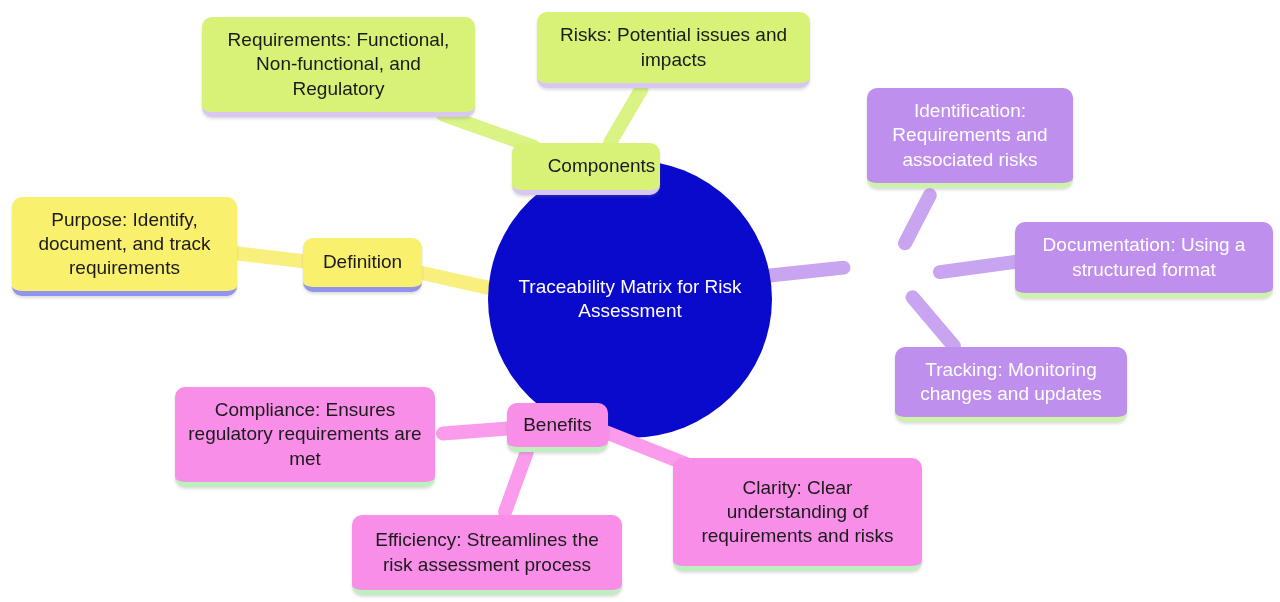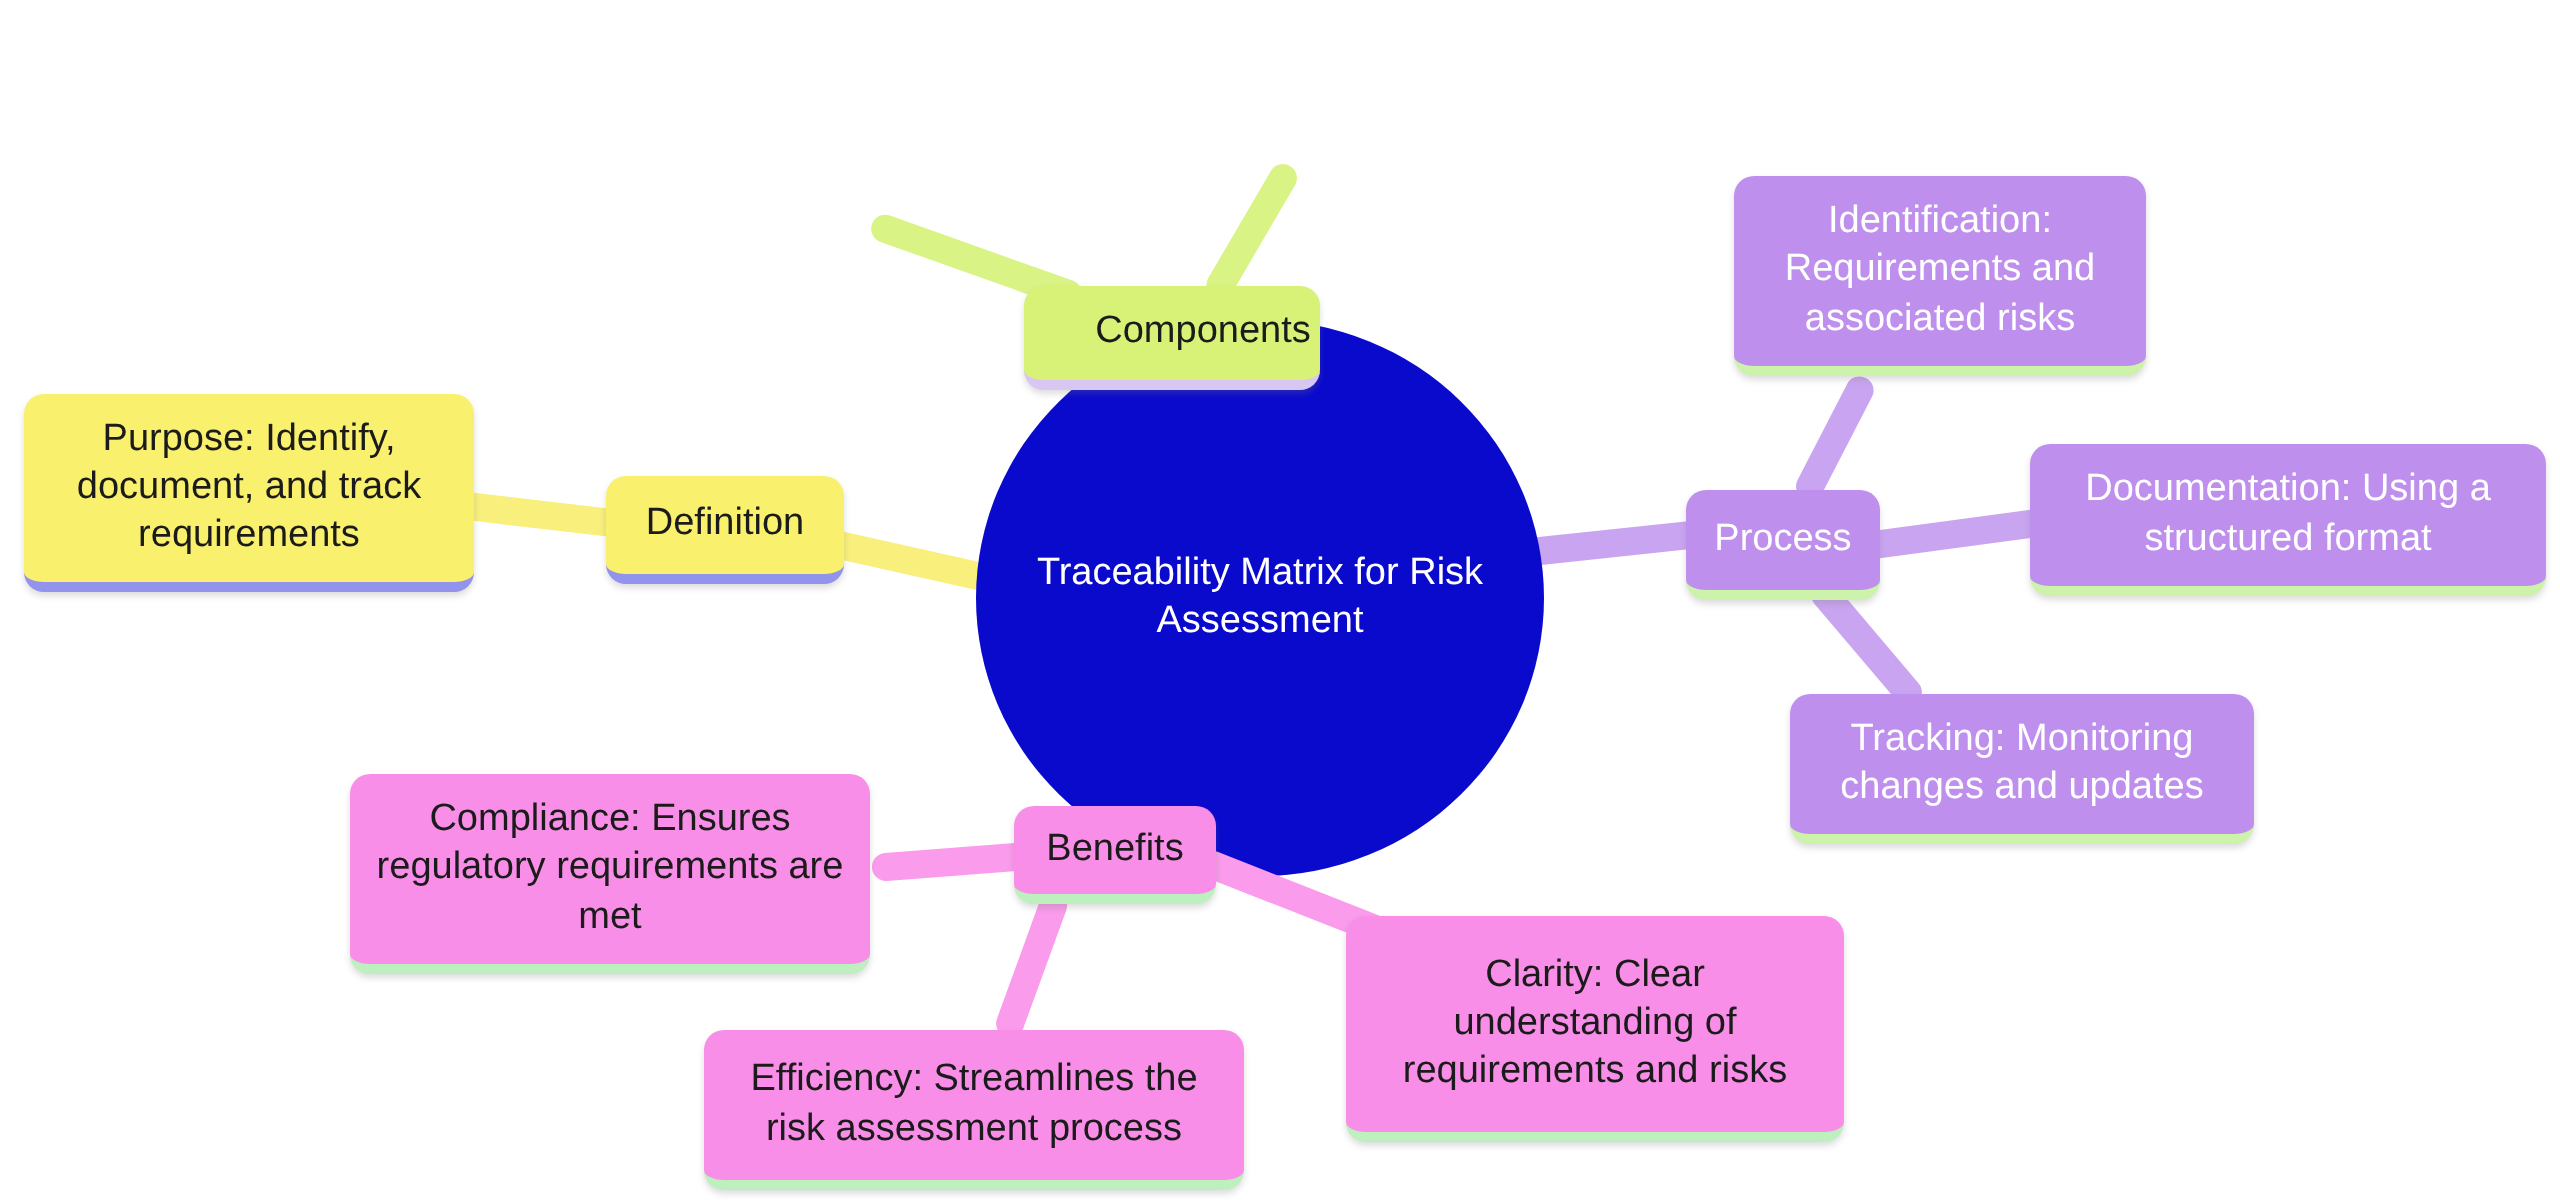--- a/index.html
+++ b/index.html
@@ -56,27 +56,30 @@
   <div class="edge edge-benefits" style="left:529px;top:439px;width:77px;transform:rotate(110deg);"></div>
   <div class="edge edge-benefits" style="left:600px;top:423px;width:107px;transform:rotate(21.5deg);"></div>
 
   <div class="node sec-definition" style="left:12px;top:197px;width:225px;height:99px;">
     <span>Purpose: Identify, document, and track requirements</span>
   </div>
   <div class="node sec-definition" style="left:303px;top:238px;width:119px;height:54px;">
     <span>Definition</span>
   </div>
 
+  <div class="node sec-components" style="left:202px;top:17px;width:273px;height:100px;">
+    <span>Requirements: Functional, Non-functional, and Regulatory</span>
+  </div>
+  <div class="node sec-components" style="left:537px;top:12px;width:273px;height:76px;">
+    <span>Risks: Potential issues and impacts</span>
+  </div>
   <div class="node sec-components" style="left:512px;top:143px;width:148px;height:52px;padding-left:41px;">
     <span>Components</span>
   </div>
 
-  <div class="node sec-process" style="left:843px;top:245px;width:97px;height:55px;">
-    <span>Process</span>
-  </div>
   <div class="node sec-process" style="left:867px;top:88px;width:206px;height:100px;">
     <span>Identification: Requirements and associated risks</span>
   </div>
   <div class="node sec-process" style="left:1015px;top:222px;width:258px;height:76px;">
     <span>Documentation: Using a structured format</span>
   </div>
   <div class="node sec-process" style="left:895px;top:347px;width:232px;height:75px;">
     <span>Tracking: Monitoring changes and updates</span>
   </div>
 

